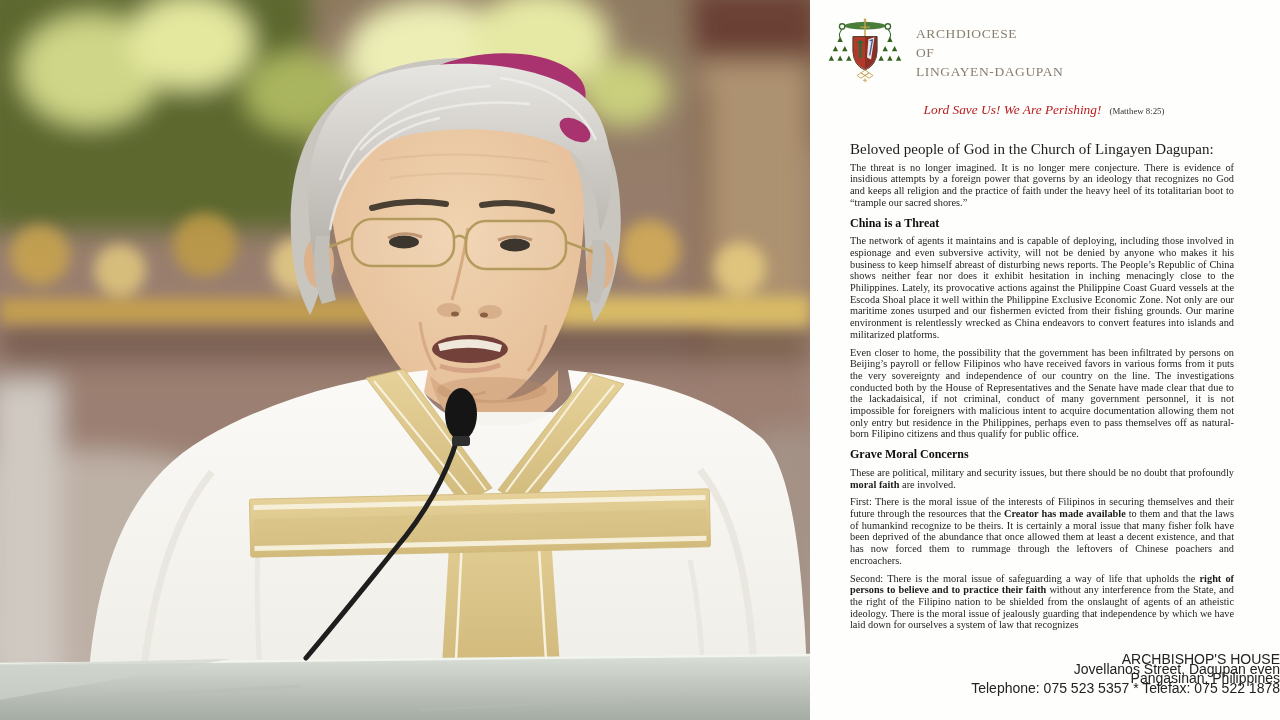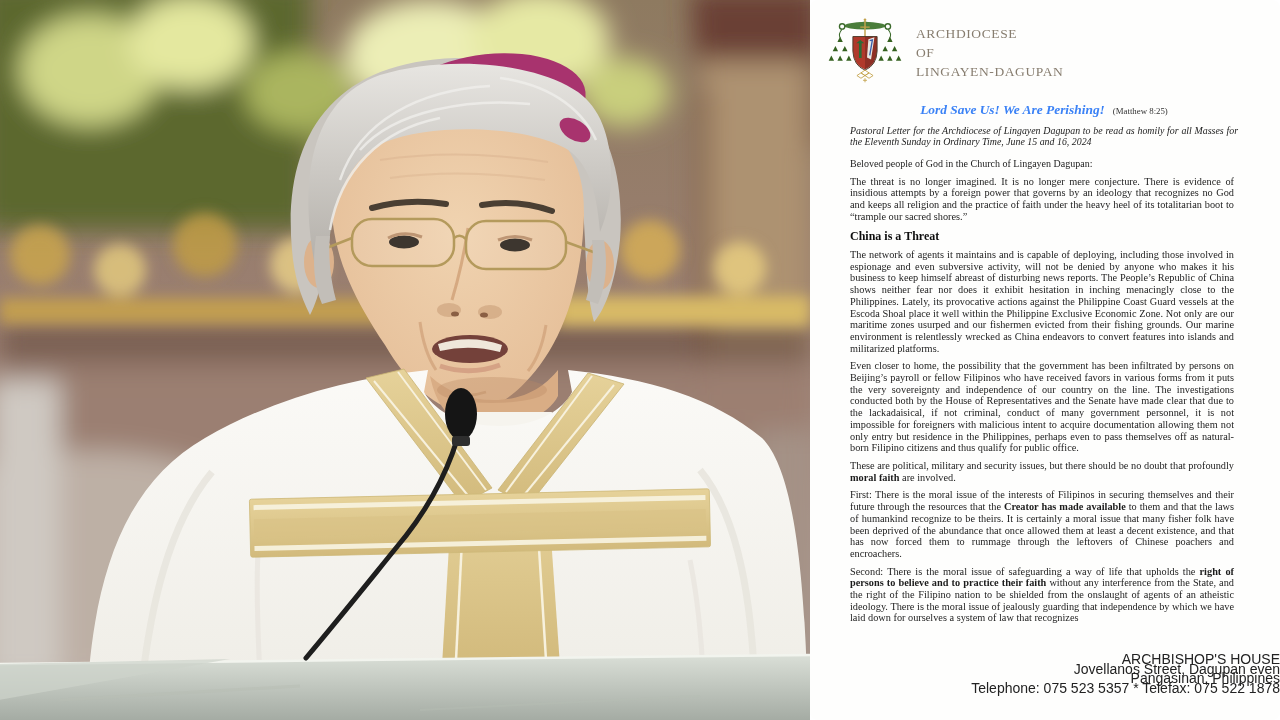--- a/index.html
+++ b/index.html
@@ -12,25 +12,25 @@
   
   .doc-pane{position:relative;flex:0 0 470px;width:470px;height:720px;background:#fefefd;overflow:hidden;
             font-family:"Liberation Serif","DejaVu Serif",serif;color:#1c1c1c;border-radius:8px;}
   .doc-inner{padding:14px 42px 0 40px;}
 
   .letterhead{display:flex;align-items:flex-start;margin-left:-22px;}
   .crest{width:74px;height:72px;flex:0 0 74px;}
   .org{margin:10px 0 0 14px;font-size:13.5px;line-height:19px;letter-spacing:.6px;color:#877d6f;}
 
   .title-row{text-align:center;margin-top:14px;white-space:nowrap;}
-  .title-main{font-weight:bold;font-style:italic;font-size:13.4px;color:#3b82f6;}
+  .title-main{font-weight:normal;font-style:italic;font-size:13.4px;color:#b91c1c;}
   .title-cite{font-size:8.8px;color:#333;margin-left:4px;}
 
   .subtitle{font-style:italic;font-size:9.9px;line-height:11.4px;text-align:justify;margin-top:7px;color:#222;}
-  .salutation{margin-top:10px;font-size:10px;line-height:11.7px;}
+  .salutation{margin-top:26px;font-size:15px;line-height:11.7px;}
 
   p.body{font-size:10.3px;line-height:11.7px;text-align:justify;margin:6px 4px 0 0;}
   .b{font-weight:bold;}
   h3.sec{font-size:12px;line-height:11.7px;font-weight:bold;margin:9px 0 0 0;color:#0e0e0e;}
 
   .doc-footer{position:absolute;left:0;right:0;top:652px;bottom:0;background:#fefefd;
               text-align:right;font-family:"Liberation Sans","DejaVu Sans",sans-serif;
               font-size:14px;line-height:9.6px;color:#222;padding-top:3px;}
 </style>
 </head>
@@ -258,32 +258,32 @@
           <div>OF</div>
           <div>LINGAYEN-DAGUPAN</div>
         </div>
       </div>
 
       <div class="title-row">
         <span class="title-main">Lord Save Us! We Are Perishing!</span>
         <span class="title-cite">(Matthew 8:25)</span>
       </div>
 
-      <div class="subtitle">Pastoral Letter for the Archdiocese of Lingayen Dagupan to be read as homily for all Masses for the Eleventh Sunday in Ordinary Time, June 15 and 16, 2024</div>
 
       <div class="salutation">Beloved people of God in the Church of Lingayen Dagupan:</div>
 
       <p class="body">The threat is no longer imagined.  It is no longer mere conjecture.  There is evidence of insidious attempts by a foreign power that governs by an ideology that recognizes no God and keeps all religion and the practice of faith under the heavy heel of its totalitarian boot to “trample our sacred shores.”</p>
 
       <h3 class="sec">China is a Threat</h3>
 
       <p class="body">The network of agents it maintains and is capable of deploying, including those involved in espionage and even subversive activity, will not be denied by anyone who makes it his business to keep himself abreast of disturbing news reports.  The People’s Republic of China shows neither fear nor does it exhibit hesitation in inching menacingly close to the Philippines.  Lately, its provocative actions against the Philippine Coast Guard vessels at the Escoda Shoal place it well within the Philippine Exclusive Economic Zone.  Not only are our maritime zones usurped and our fishermen evicted from their fishing grounds.  Our marine environment is relentlessly wrecked as China endeavors to convert features into islands and militarized platforms.</p>
 
       <p class="body">Even closer to home, the possibility that the government has been infiltrated by persons on Beijing’s payroll or fellow Filipinos who have received favors in various forms from it puts the very sovereignty and independence of our country on the line.  The investigations conducted both by the House of Representatives and the Senate have made clear that due to the lackadaisical, if not criminal, conduct of many government personnel, it is not impossible for foreigners with malicious intent to acquire documentation allowing them not only entry but residence in the Philippines, perhaps even to pass themselves off as natural-born Filipino citizens and thus qualify for public office.</p>
 
+      <h3 class="sec">Grave Moral Concerns</h3>
 
       <p class="body"><span>These are political, military and security issues, but there should be no doubt that profoundly </span><span class="b">moral faith</span><span> are involved.</span></p>
 
       <p class="body"><span>First:  There is the moral issue of the interests of Filipinos in securing themselves and their future through the resources that the </span><span class="b">Creator has made available</span><span> to them and that the laws of humankind recognize to be theirs.  It is certainly a moral issue that many fisher folk have been deprived of the abundance that once allowed them at least a decent existence, and that has now forced them to rummage through the leftovers of Chinese poachers and encroachers.</span></p>
 
       <p class="body"><span>Second: There is the moral issue of safeguarding a way of life that upholds the </span><span class="b">right of persons to believe and to practice their faith</span><span> without any interference from the State, and the right of the Filipino nation to be shielded from the onslaught of agents of an atheistic ideology.  There is the moral issue of jealously guarding that independence by which we have laid down for ourselves a system of law that recognizes</span></p>
 
     </div>
 
     <div class="doc-footer">

